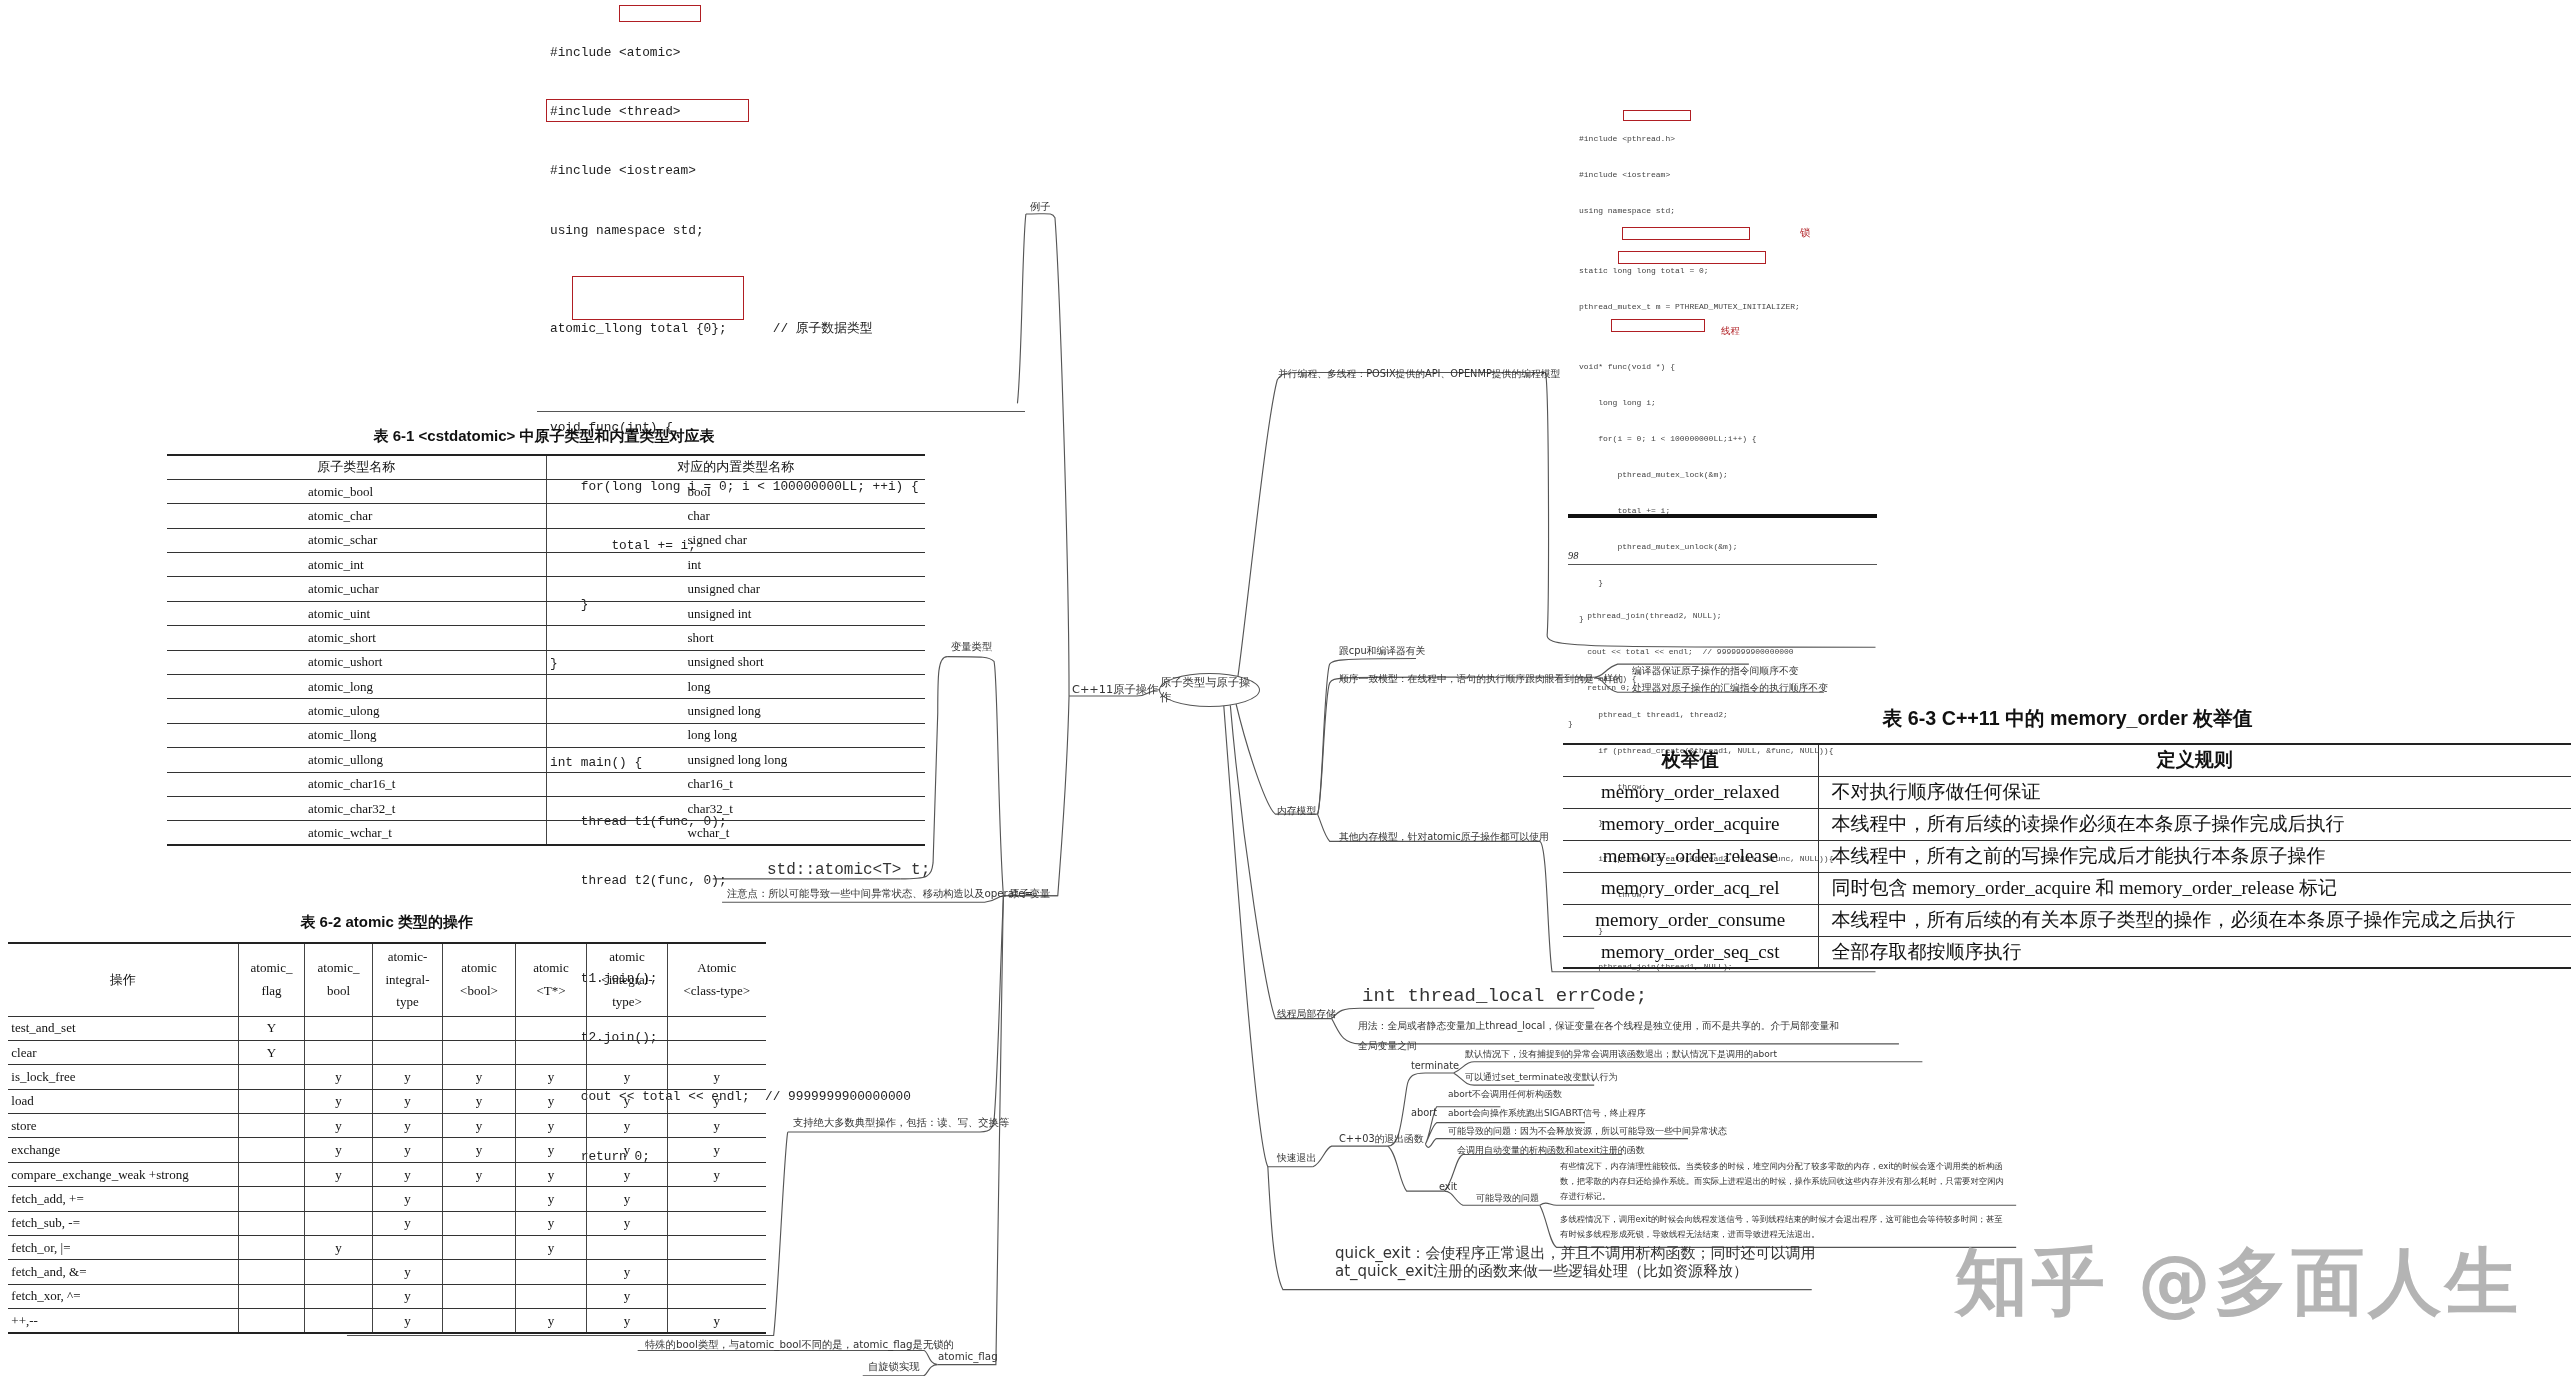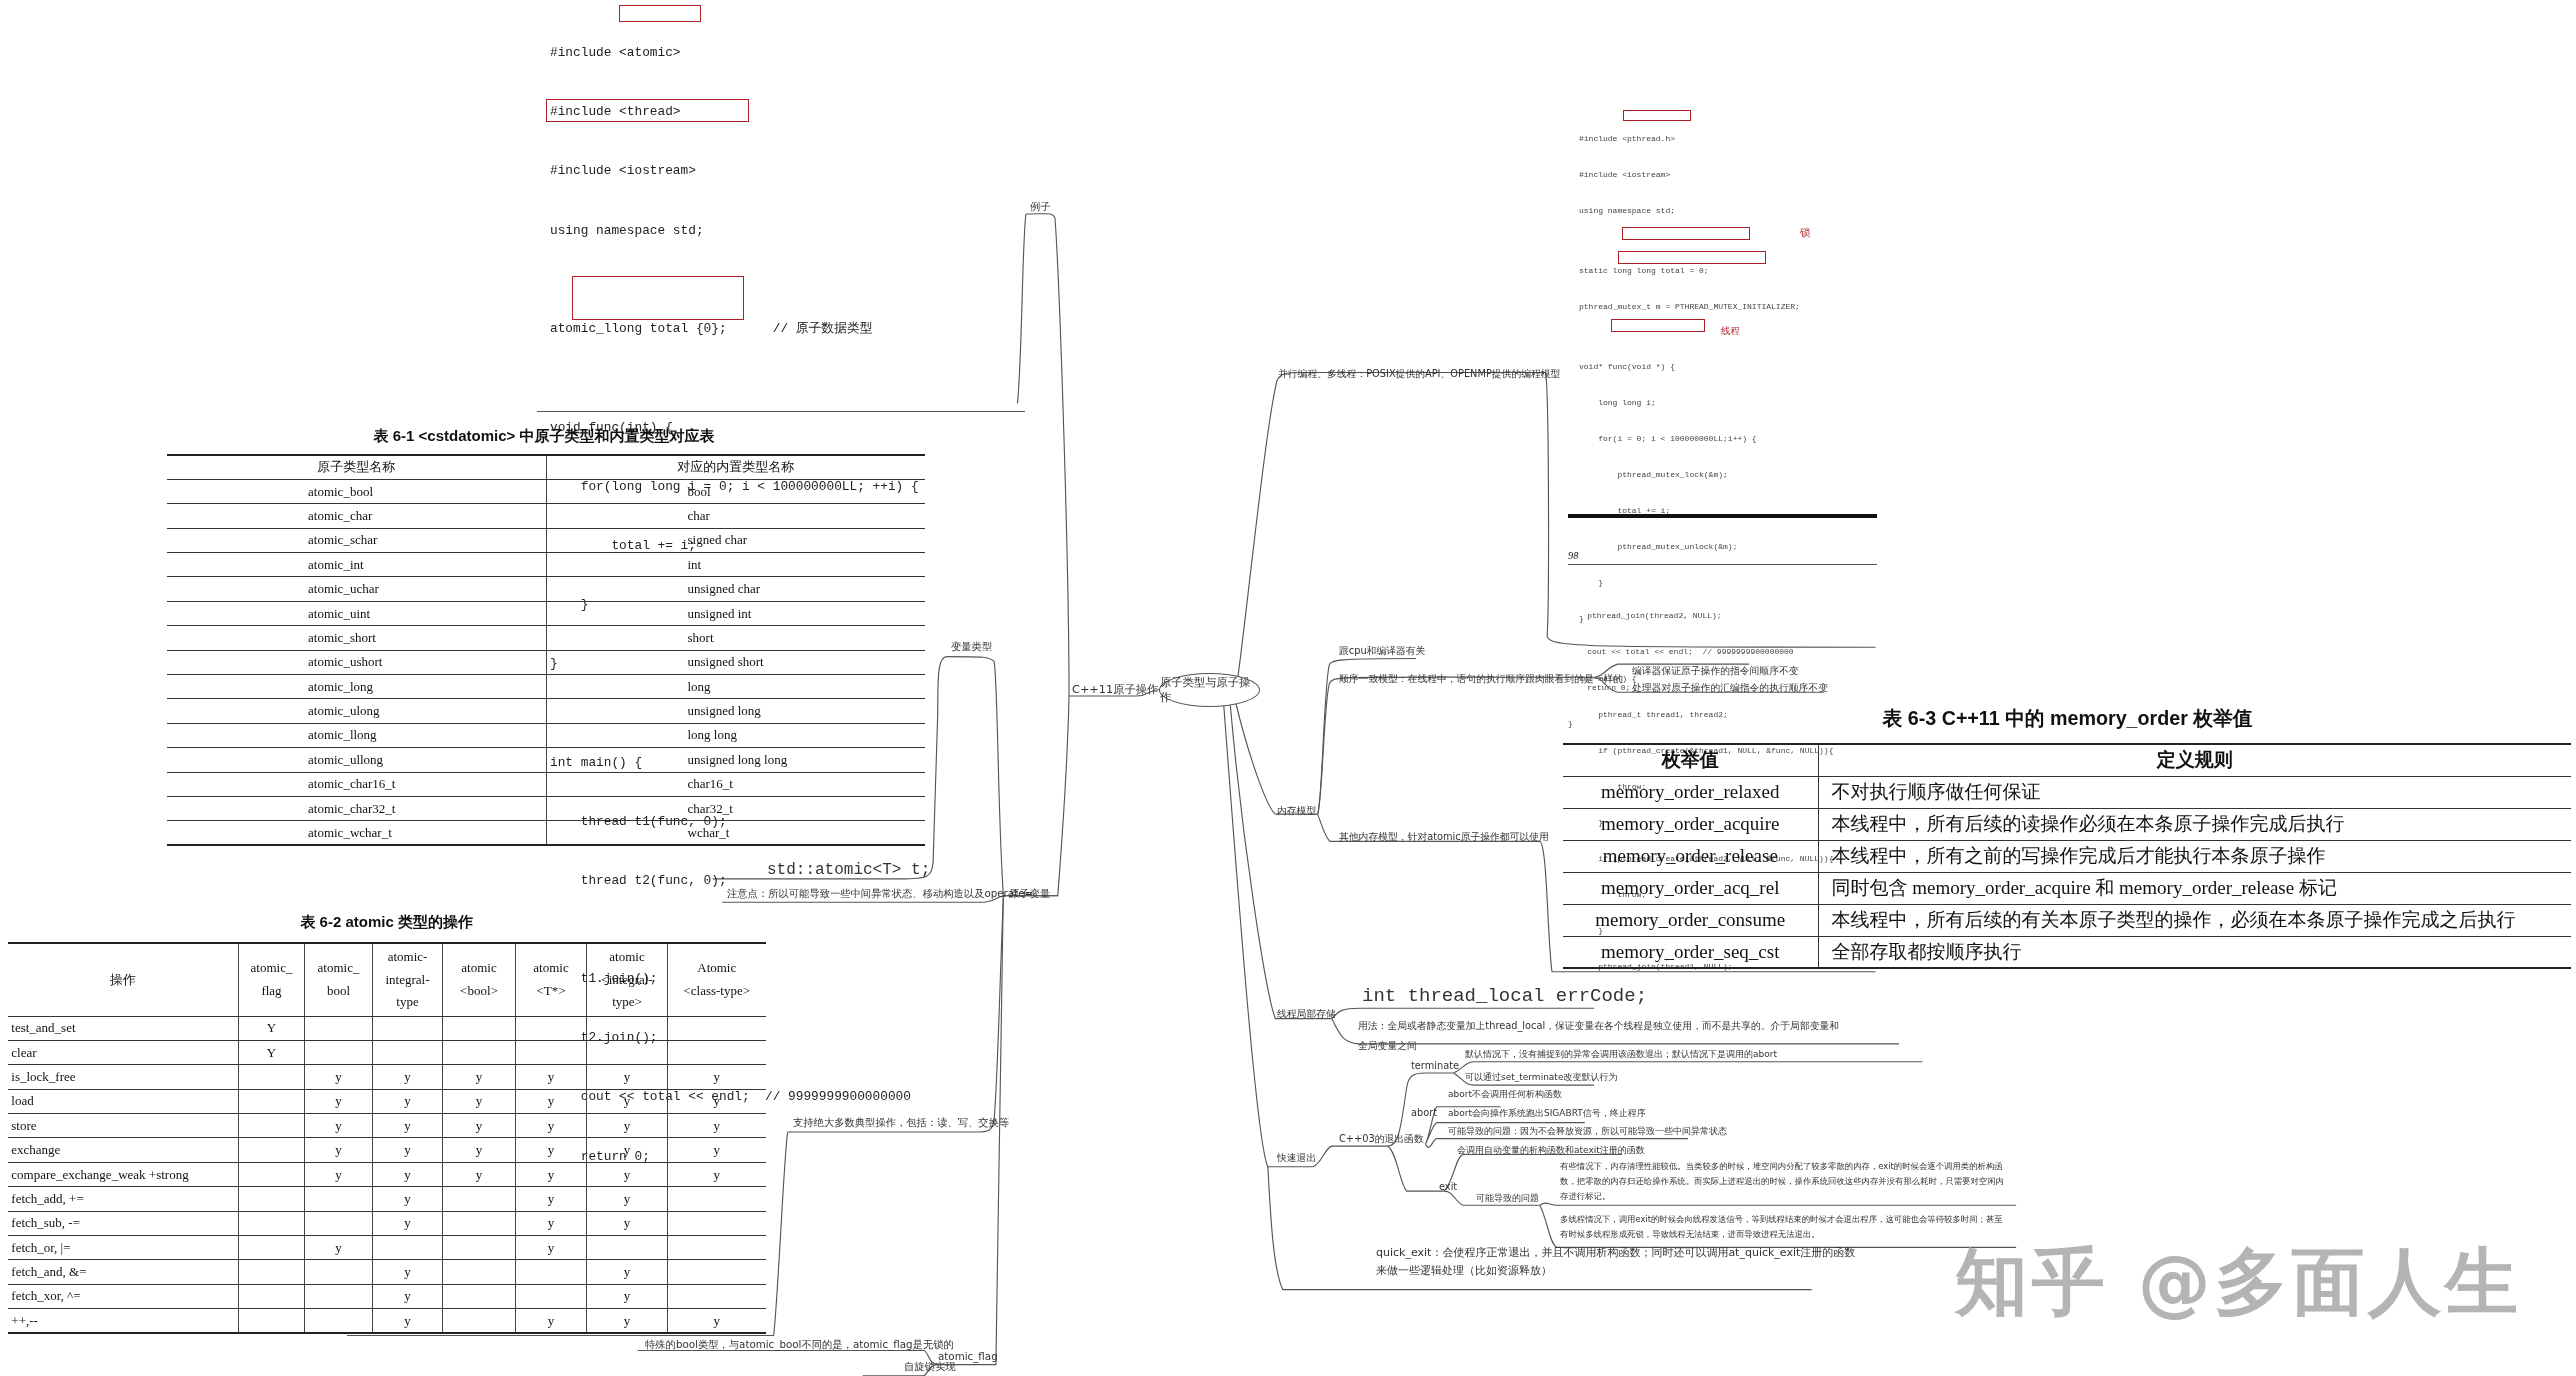--- a/index.html
+++ b/index.html
@@ -356,21 +356,21 @@
 
 <div class="mm" style="left:1030px; top:200px;">例子</div>
 <div class="mm" style="left:951px; top:640px;">变量类型</div>
 <div class="mm lg sans" style="left:1072px; top:682px;">C++11原子操作</div>
 <div class="root-node" style="left:1159px; top:673px; width:101px; height:34px;">原子类型与原子操作</div>
 <div class="mm" style="left:727px; top:887px;">注意点：所以可能导致一些中间异常状态、移动构造以及operate=</div>
 <div class="mm" style="left:1009px; top:887px;">原子变量</div>
 <div class="mm" style="left:793px; top:1116px;">支持绝大多数典型操作，包括：读、写、交换等</div>
 <div class="mm" style="left:645px; top:1338px;">特殊的bool类型，与atomic_bool不同的是，atomic_flag是无锁的</div>
 <div class="mm sans" style="left:938px; top:1350px;">atomic_flag</div>
-<div class="mm" style="left:868px; top:1360px;margin-left:36px;">自旋锁实现</div>
+<div class="mm" style="left:868px; top:1360px;">自旋锁实现</div>
 
 <div class="mm" style="left:1278px; top:368px; font-size:9.8px;">并行编程、多线程：POSIX提供的API、OPENMP提供的编程模型</div>
 <div class="mm" style="left:1339px; top:645px; font-size:9.8px;">跟cpu和编译器有关</div>
 <div class="mm" style="left:1339px; top:673px; font-size:9.8px;">顺序一致模型：在线程中，语句的执行顺序跟肉眼看到的是一样的</div>
 <div class="mm" style="left:1632px; top:665px; font-size:9.8px;">编译器保证原子操作的指令间顺序不变</div>
 <div class="mm" style="left:1632px; top:682px; font-size:9.8px;">处理器对原子操作的汇编指令的执行顺序不变</div>
 <div class="mm" style="left:1277px; top:805px; font-size:9.8px;">内存模型</div>
 <div class="mm" style="left:1339px; top:831px; font-size:9.8px;">其他内存模型，针对atomic原子操作都可以使用</div>
 <div class="mm" style="left:1277px; top:1008px; font-size:9.8px;">线程局部存储</div>
 <div class="abs mono" style="left:1362px; top:985px; font-size:19px; color:#333;">int thread_local errCode;</div>
@@ -382,21 +382,21 @@
 <div class="mm" style="left:1465px; top:1071px; font-size:9px;">可以通过set_terminate改变默认行为</div>
 <div class="mm sans" style="left:1411px; top:1107px; font-size:9.8px;">abort</div>
 <div class="mm" style="left:1448px; top:1088px; font-size:9px;">abort不会调用任何析构函数</div>
 <div class="mm" style="left:1448px; top:1107px; font-size:9px;">abort会向操作系统跑出SIGABRT信号，终止程序</div>
 <div class="mm" style="left:1448px; top:1125px; font-size:9px;">可能导致的问题：因为不会释放资源，所以可能导致一些中间异常状态</div>
 <div class="mm" style="left:1457px; top:1144px; font-size:9px;">会调用自动变量的析构函数和atexit注册的函数</div>
 <div class="mm sans" style="left:1439px; top:1181px; font-size:9.8px;">exit</div>
 <div class="mm" style="left:1476px; top:1192px; font-size:9px;">可能导致的问题</div>
 <div class="mm wrap" style="left:1560px; top:1159px; width:450px; font-size:8.4px; line-height:15px;">有些情况下，内存清理性能较低。当类较多的时候，堆空间内分配了较多零散的内存，exit的时候会逐个调用类的析构函数，把零散的内存归还给操作系统。而实际上进程退出的时候，操作系统回收这些内存并没有那么耗时，只需要对空闲内存进行标记。</div>
 <div class="mm wrap" style="left:1560px; top:1212px; width:450px; font-size:8.4px; line-height:15px;">多线程情况下，调用exit的时候会向线程发送信号，等到线程结束的时候才会退出程序，这可能也会等待较多时间；甚至有时候多线程形成死锁，导致线程无法结束，进而导致进程无法退出。</div>
-<div class="mm wrap" style="left:1335px; top:1244px; width:488px; font-size:11px; line-height:18px;margin-left:41px;">quick_exit：会使程序正常退出，并且不调用析构函数；同时还可以调用at_quick_exit注册的函数来做一些逻辑处理（比如资源释放）</div>
+<div class="mm wrap" style="left:1335px; top:1244px; width:488px; font-size:15px; line-height:18px;">quick_exit：会使程序正常退出，并且不调用析构函数；同时还可以调用at_quick_exit注册的函数来做一些逻辑处理（比如资源释放）</div>
 
 <div class="abs code" style="left:1579px; top:109px; font-size:8px; line-height:12px; color:#444;">
   <span class="line">#include &lt;pthread.h&gt;</span>
   <span class="line">#include &lt;iostream&gt;</span>
   <span class="line">using namespace std;</span>
   <span class="line"></span>
   <span class="line">static long long total = 0;</span>
   <span class="line">pthread_mutex_t m = PTHREAD_MUTEX_INITIALIZER;</span>
   <span class="line"></span>
   <span class="line">void* func(void *) {</span>

